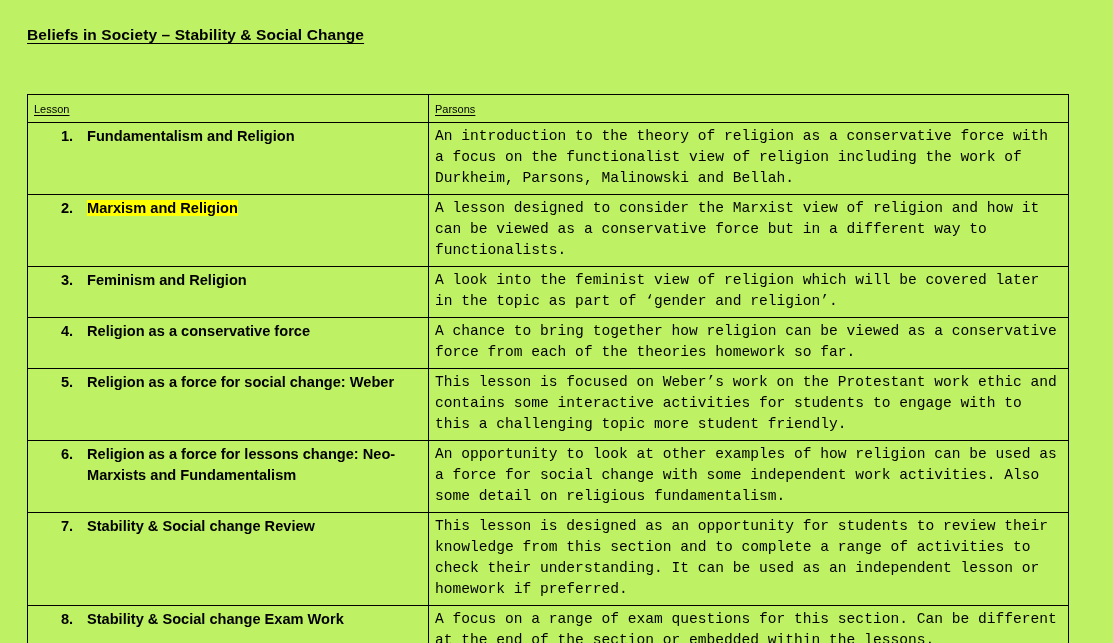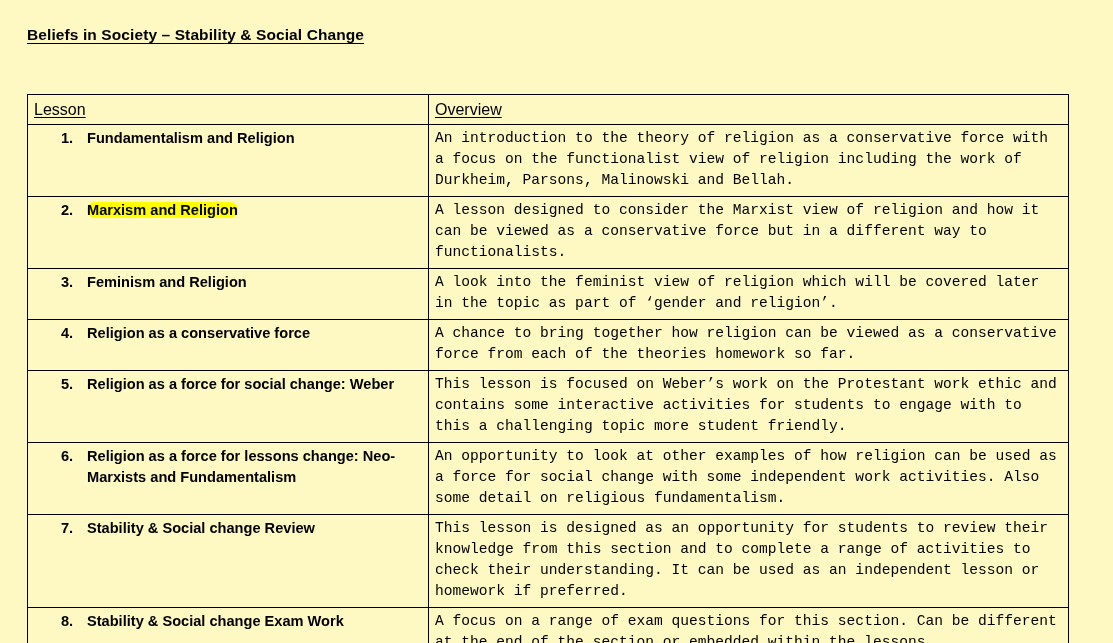--- a/index.html
+++ b/index.html
@@ -11,21 +11,21 @@
     width: 1113px;
     height: 643px;
     font-family: "Liberation Sans", sans-serif;
     color: #000000;
     overflow: hidden;
   }
   .page {
     position: relative;
     width: 1113px;
     height: 643px;
-    background: #fef9c3;
+    background: #bef264;
   }
   .doc-title {
     position: absolute;
     left: 27px;
     top: 26px;
     font-size: 15.5px;
     font-weight: bold;
     letter-spacing: 0.1px;
     text-decoration: underline;
     text-underline-offset: 3px;
@@ -52,21 +52,21 @@
   .col-overview { width: 640px; }
 
   .lesson-table th {
     font-weight: normal;
     padding-bottom: 3px;
   }
   .hdr-text {
     display: inline-block;
     text-decoration: underline;
     text-underline-offset: 2px;
-    font-size: 16px;
+    font-size: 11px;
   }
 
   
   .lesson-cell {
     padding-left: 0;
   }
   .lesson-row {
     display: flex;
     align-items: flex-start;
     padding-left: 27px;
@@ -110,39 +110,39 @@
     <colgroup>
       <col class="col-lesson">
       <col class="col-overview">
     </colgroup>
     <thead>
       <tr>
         <th>
           <span class="hdr-text">Lesson</span>
         </th>
         <th>
-          <span class="hdr-text">Overview</span>
+          <span class="hdr-text">Parsons</span>
         </th>
       </tr>
     </thead>
     <tbody>
         <tr>
           <td class="lesson-cell">
             <div class="lesson-row">
               <span class="lesson-num">1.</span>
               <div class="hl-wrap"><span class="lesson-label">Fundamentalism and Religion</span></div>
             </div>
           </td>
           <td class="overview-cell">An introduction to the theory of religion as a conservative force with a focus on the functionalist view of religion including the work of Durkheim, Parsons, Malinowski and Bellah.</td>
         </tr>
         <tr>
           <td class="lesson-cell">
             <div class="lesson-row">
               <span class="lesson-num">2.</span>
-              <div class="hl-wrap"><span class="lesson-label hl" style="background: rgb(255, 255, 0); border-radius: 8px;">Marxism and Religion</span></div>
+              <div class="hl-wrap"><span class="lesson-label hl" style="background: rgb(255, 255, 0);">Marxism and Religion</span></div>
             </div>
           </td>
           <td class="overview-cell">A lesson designed to consider the Marxist view of religion and how it can be viewed as a conservative force but in a different way to functionalists.</td>
         </tr>
         <tr>
           <td class="lesson-cell">
             <div class="lesson-row">
               <span class="lesson-num">3.</span>
               <div class="hl-wrap"><span class="lesson-label">Feminism and Religion</span></div>
             </div>

